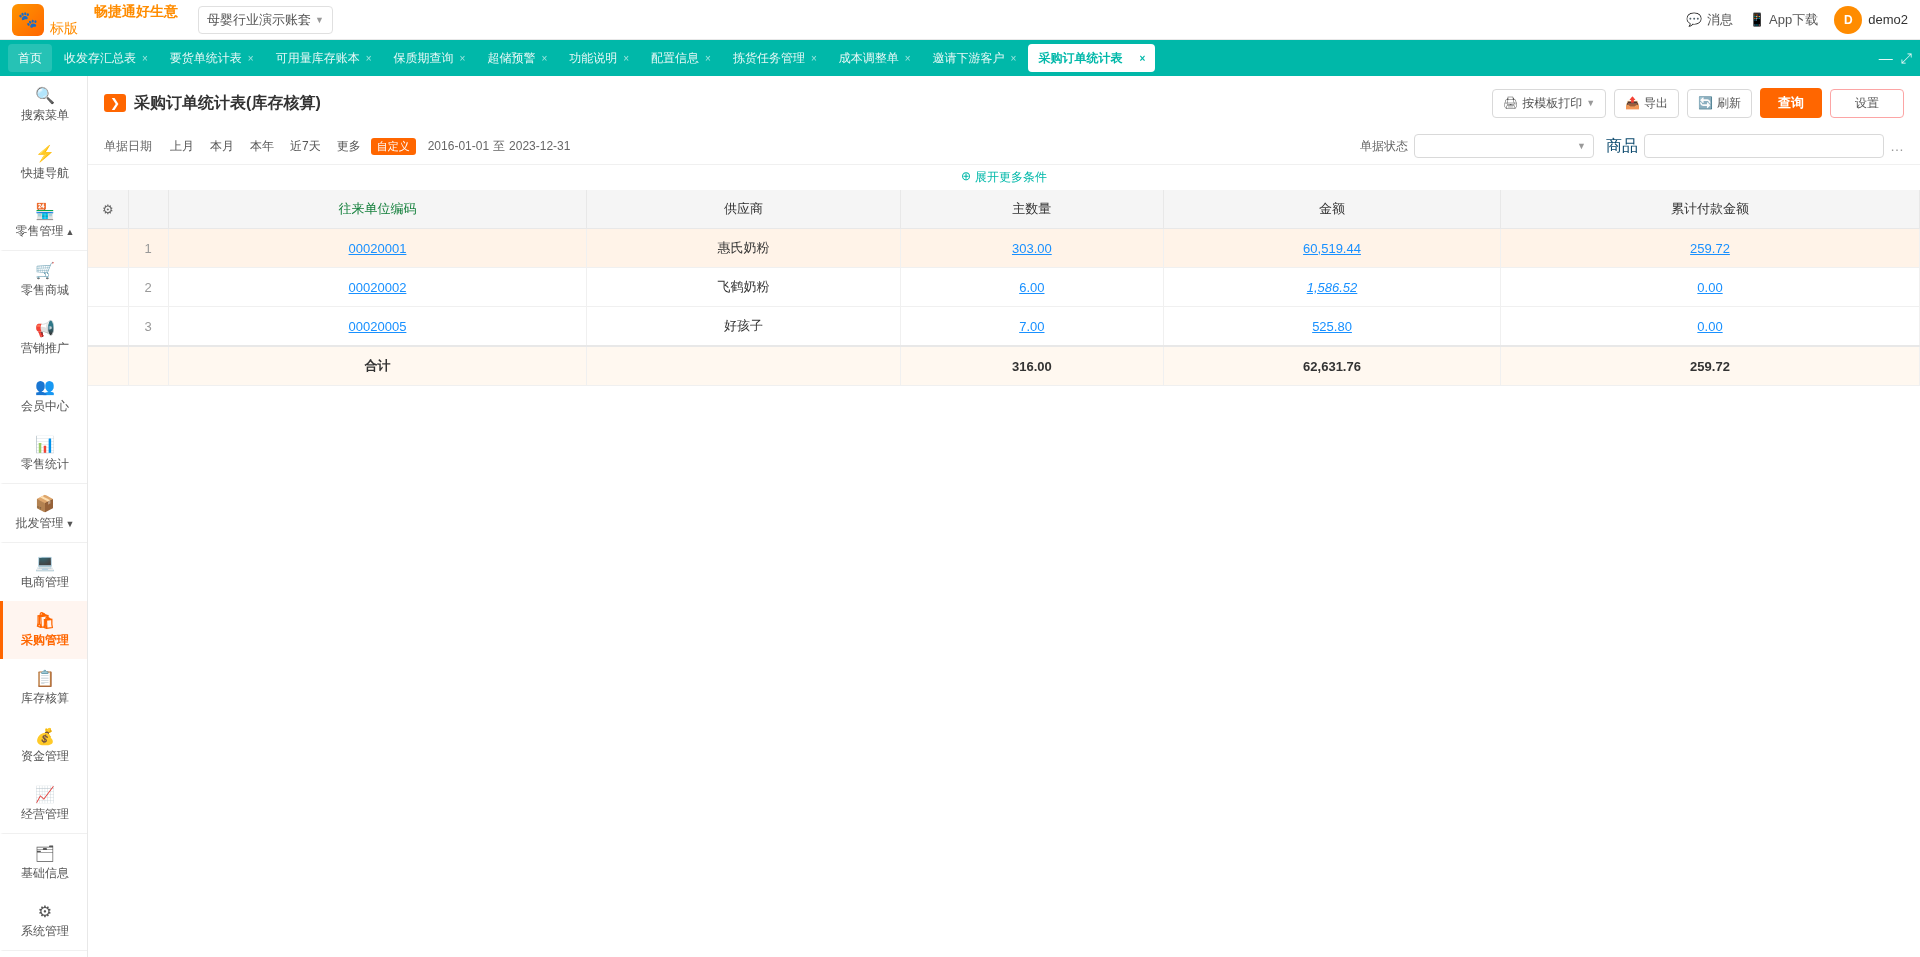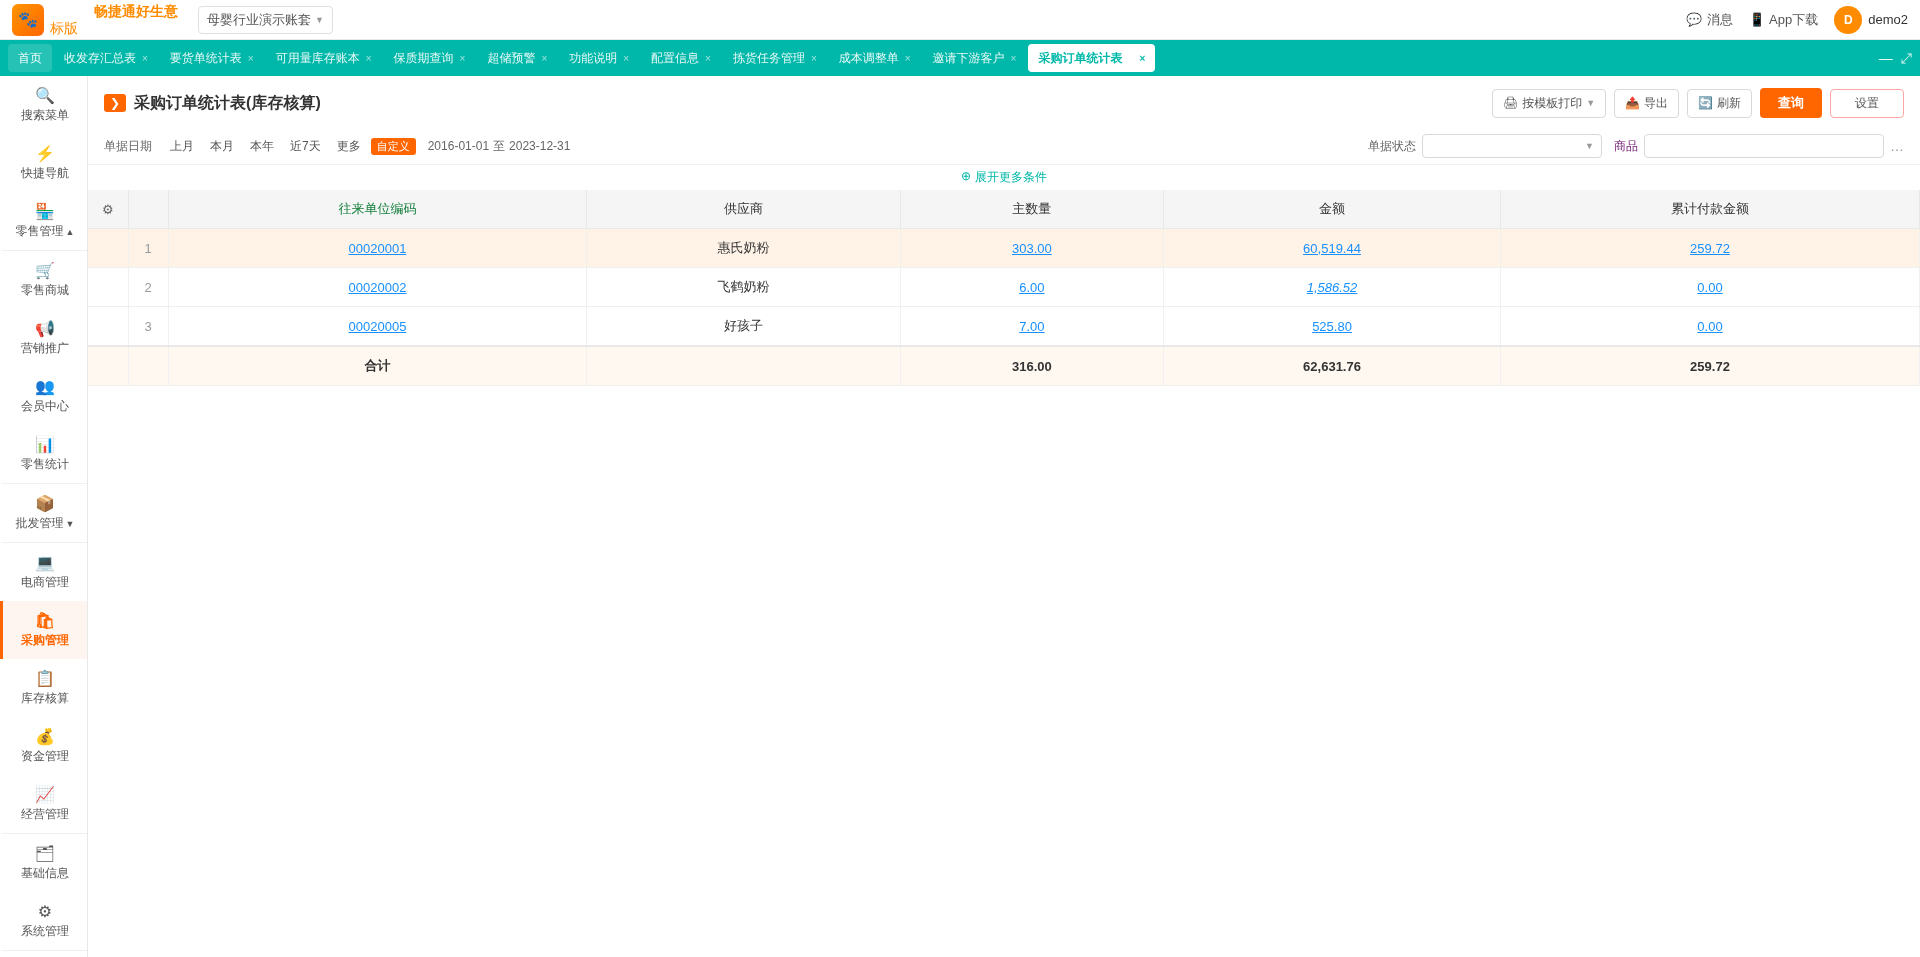--- a/index.html
+++ b/index.html
@@ -217,21 +217,21 @@
         <div style="display:flex;align-items:center;gap:6px;">
           <span style="font-size:12px;color:#666;">单据状态</span>
           <div style="position:relative;display:inline-block;">
             <select style="border:1px solid #d9d9d9;border-radius:4px;padding:4px 24px 4px 8px;font-size:12px;color:#555;background:white;min-width:180px;appearance:none;">
               <option value=""></option>
             </select>
             <span style="position:absolute;right:8px;top:50%;transform:translateY(-50%);font-size:9px;color:#999;pointer-events:none;">▼</span>
           </div>
         </div>
         <div style="display:flex;align-items:center;gap:6px;">
-          <span style="font-size:12px;color:#701a75;">商品</span>
+          <span style="font-size:16px;color:#0c4a6e;">商品</span>
           <input type="text" style="border: 1px solid rgb(217, 217, 217); border-radius: 4px; padding: 4px 8px; font-size: 12px; color: rgb(85, 85, 85); background: white; min-width: 240px;">
           <span style="cursor:pointer;color:#999;font-size:14px;">…</span>
         </div>
       </div>
 
       <div style="display:flex;justify-content:center;padding:4px 0;border-top:1px solid #f0f0f0;cursor:pointer;">
         <span style="color:#00b8a9;font-size:12px;margin-right:4px;">⊕</span>
         <span style="color:#00b8a9;font-size:12px;">展开更多条件</span>
       </div>
     </div>

